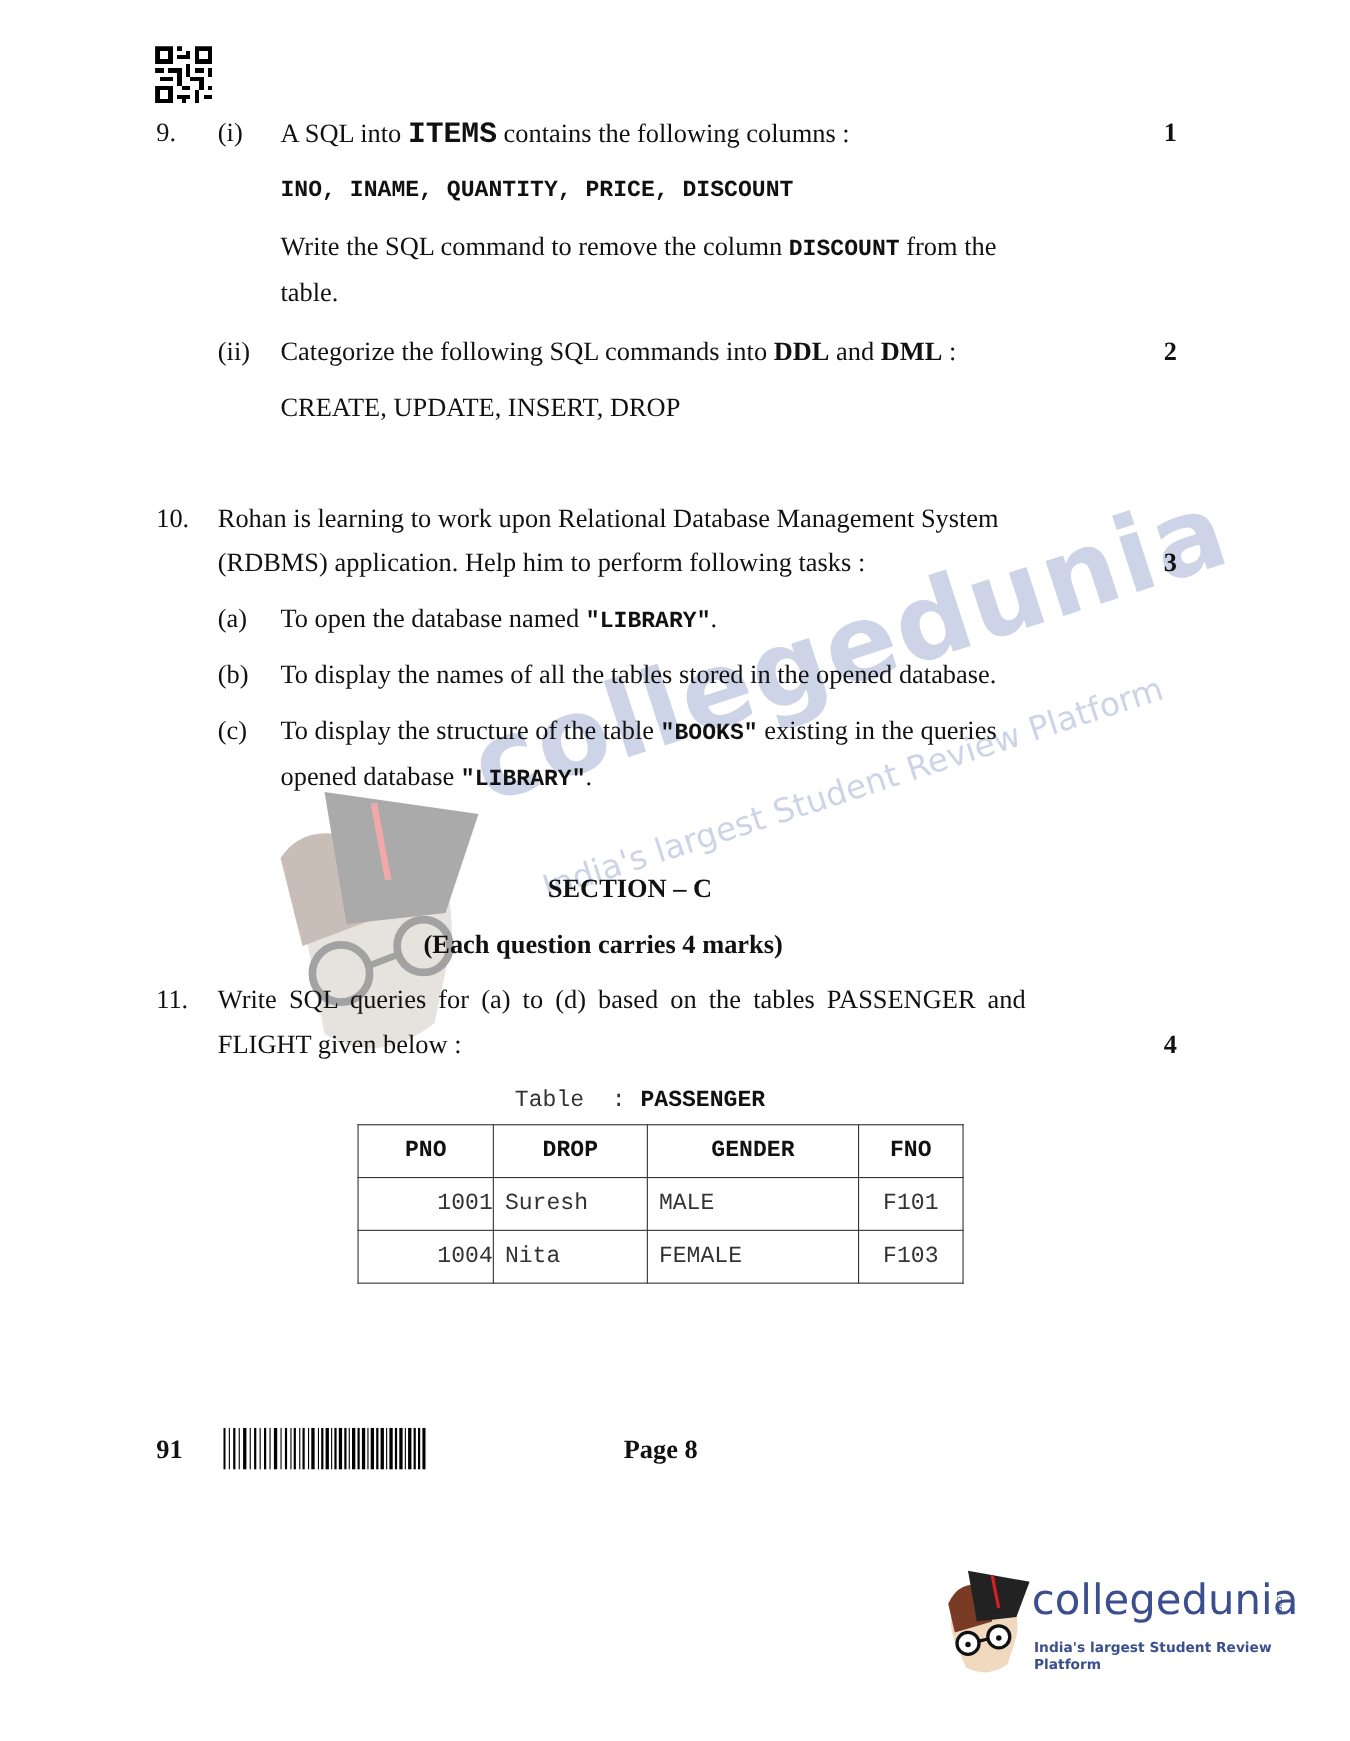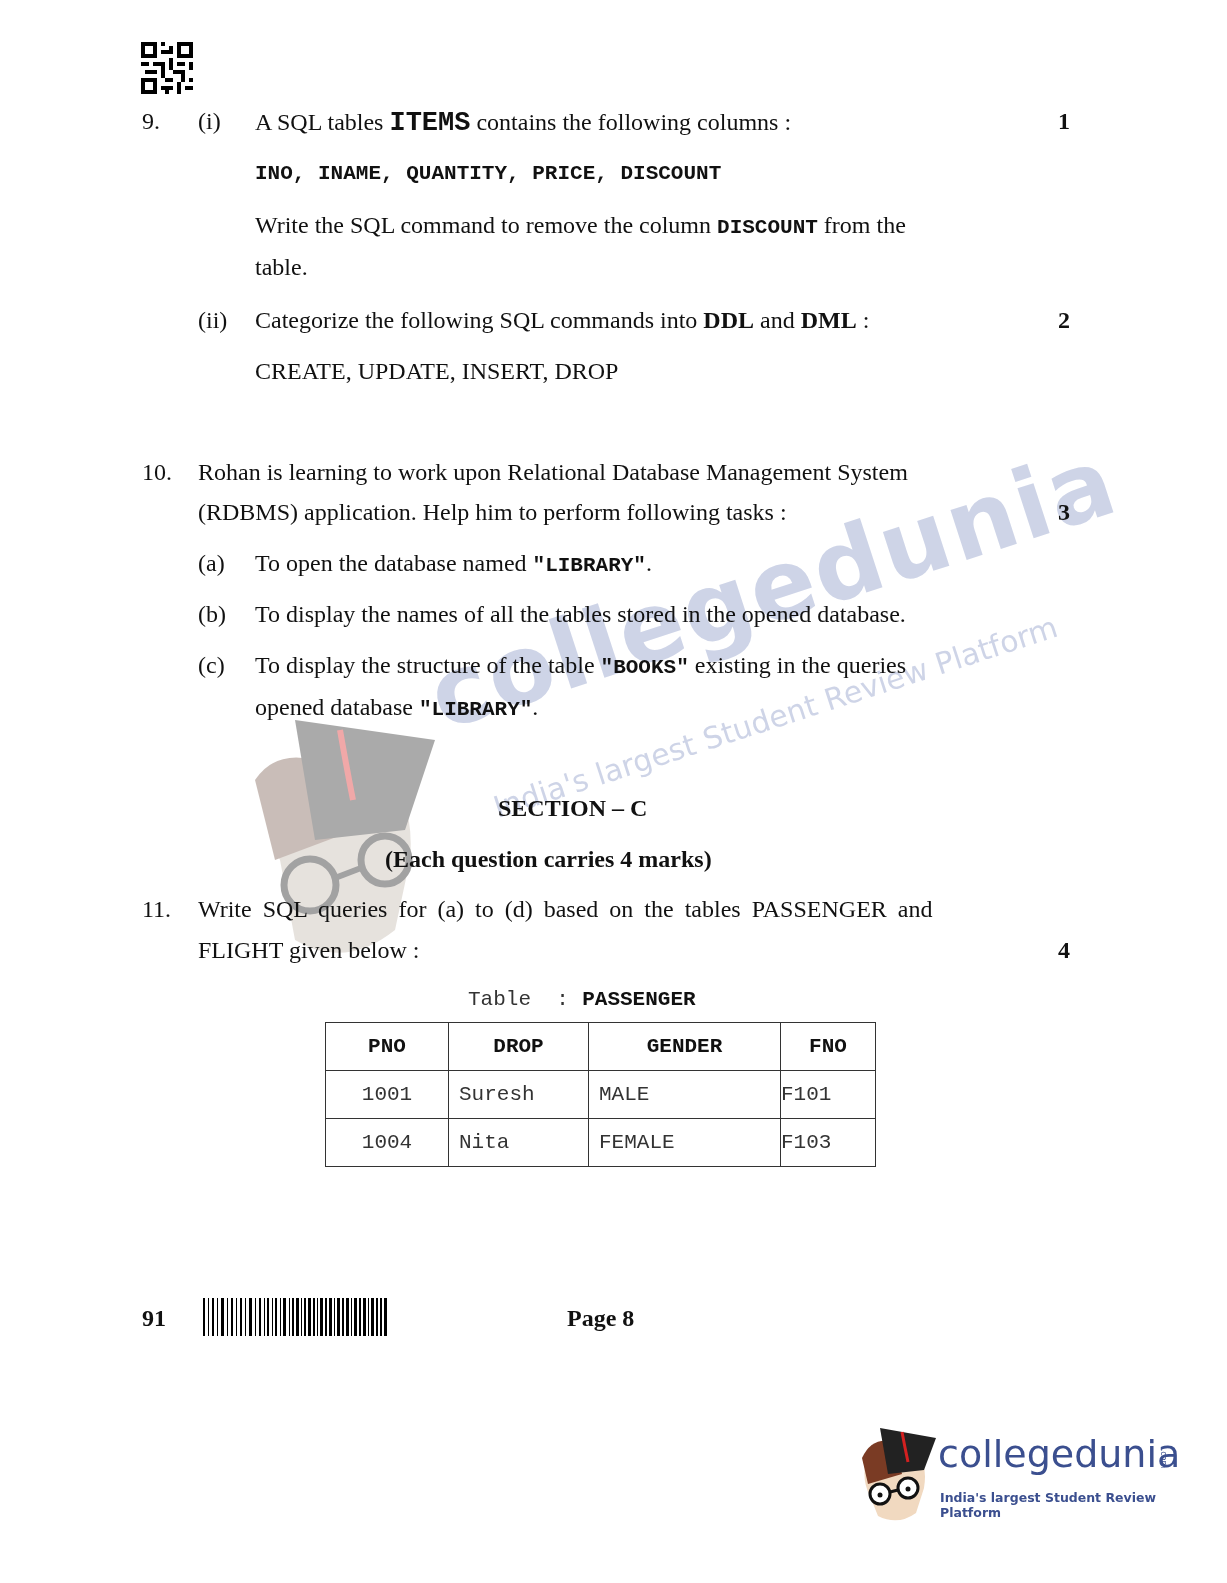--- a/index.html
+++ b/index.html
@@ -35,24 +35,24 @@
     .tbl-caption { position: absolute; left: 468px; top: 986px; font-size: 21px; }
     table.passenger {
       position: absolute; left: 325px; top: 1022px;
       border-collapse: collapse; font-family: "Liberation Mono", "DejaVu Sans Mono", monospace; font-size: 21px;
     }
     table.passenger th, table.passenger td {
       border: 1.5px solid #333; height: 47px; padding: 0;
     }
     table.passenger th { font-weight: bold; text-align: center; }
     table.passenger td { color: #333; }
-    .c0 { width: 122px; text-align: center; }
+    .c0 { width: 122px; text-align: right; }
     .c1 { width: 129px; text-align: left; padding-left: 10px !important; }
     .c2 { width: 181px; text-align: left; padding-left: 10px !important; }
-    .c3 { width: 94px; text-align: left; }
+    .c3 { width: 94px; text-align: center; }
     th.c1, th.c2 { text-align: center; padding-left: 0 !important; }
 
     
     .barcode { position: absolute; left: 203px; top: 1298px; width: 184px; height: 38px; }
     .footer-logo { position: absolute; left: 858px; top: 1418px; width: 310px; height: 105px; }
     .logo-word { position: absolute; left: 80px; top: 14px; font-family: "DejaVu Sans", sans-serif; font-size: 38px; color: #3b4f8f; letter-spacing: 0px; }
     .logo-tag { position: absolute; left: 82px; top: 72px; font-family: "DejaVu Sans", sans-serif; font-size: 12.5px; color: #3b4f8f; font-weight: bold; }
   </style>
 </head>
 <body>
@@ -94,21 +94,21 @@
   <circle cx="150" cy="150" r="24" fill="none" stroke="#333" stroke-width="7"></circle>
   <line x1="100" y1="168" x2="126" y2="158" stroke="#333" stroke-width="6"></line>
 </svg>
 <div class="wm-text">collegedunia</div>
 <div class="wm-sub">India's largest Student Review Platform</div>
 
 <section>
   <span class="abs serif" style="left:142px; top:108px;">9.</span>
   <span class="abs serif" style="left:198px; top:108px;">(i)</span>
   <div class="abs serif" style="left:255px; top:108px;">
-    <span>A SQL tables </span><span class="mono-b" style="font-size:27px;">ITEMS</span><span> contains the following columns :</span>
+    <span>A SQL into </span><span class="mono-b" style="font-size:27px;">ITEMS</span><span> contains the following columns :</span>
   </div>
   <span class="marks" style="top:108px;">1</span>
   <div class="abs mono-b" style="left:255px; top:162px; font-size:21px;">INO, INAME, QUANTITY, PRICE, DISCOUNT</div>
   <div class="abs serif" style="left:255px; top:212px;">
     <span>Write the SQL command to remove the column </span><span class="mono-b" style="font-size:21px;">DISCOUNT</span><span> from the</span>
   </div>
   <div class="abs serif" style="left:255px; top:254px;">table.</div>
 
   <span class="abs serif" style="left:198px; top:307px;">(ii)</span>
   <div class="abs serif" style="left:255px; top:307px;">

